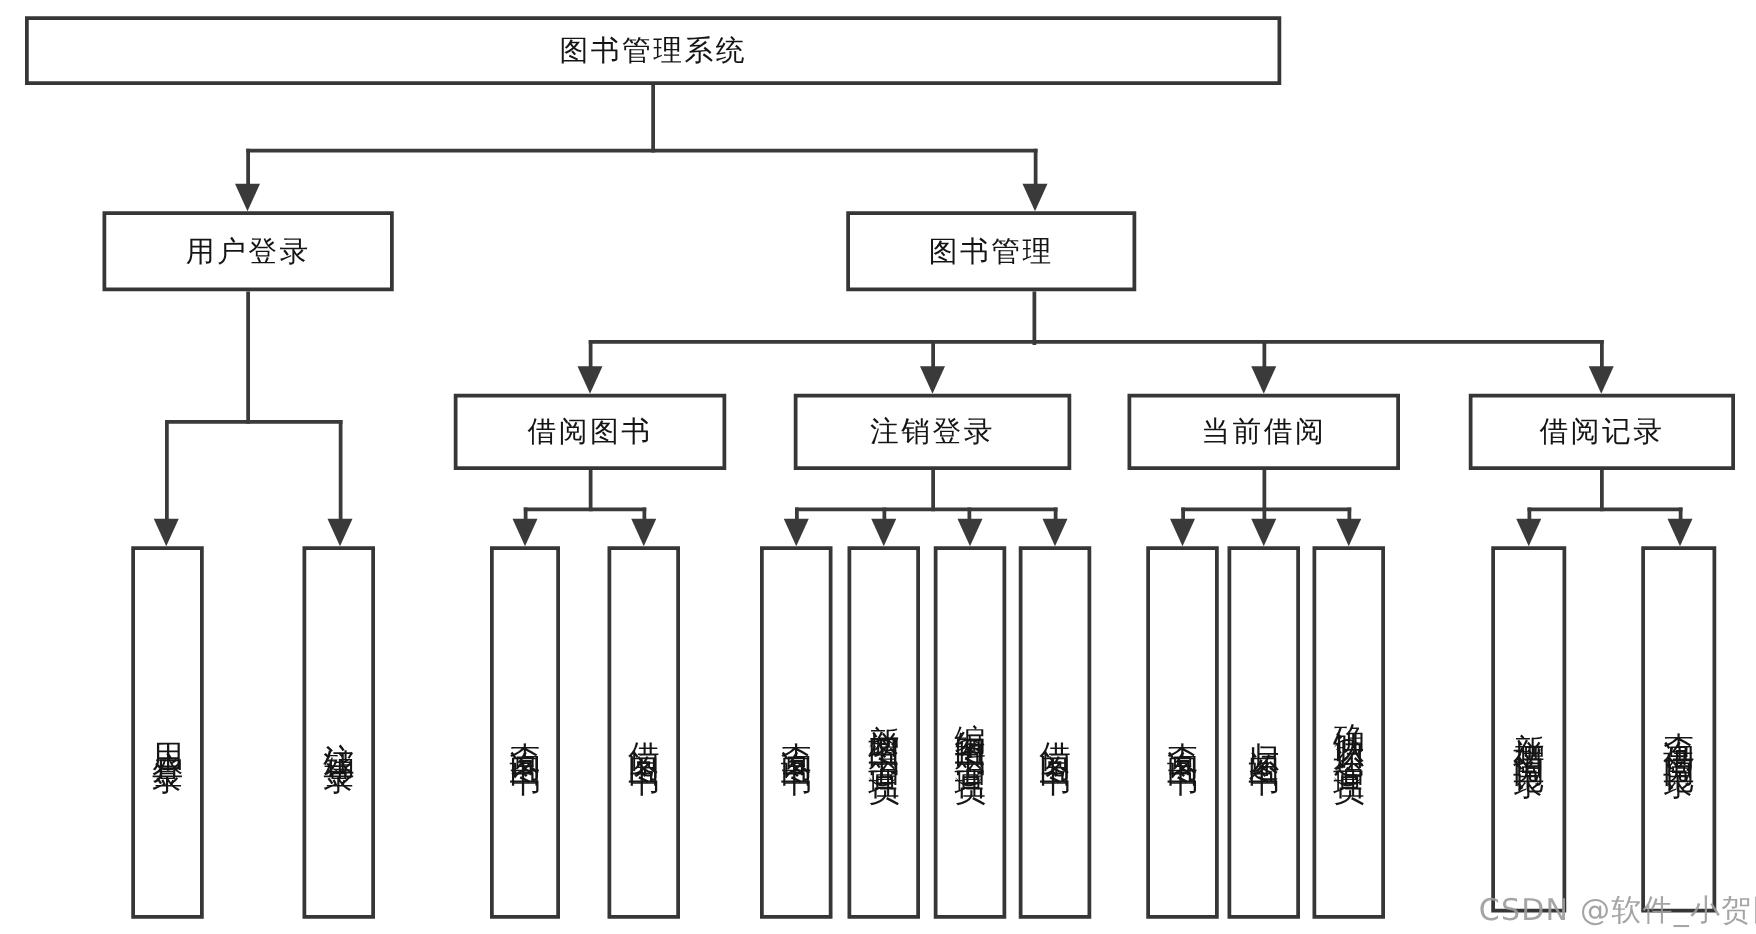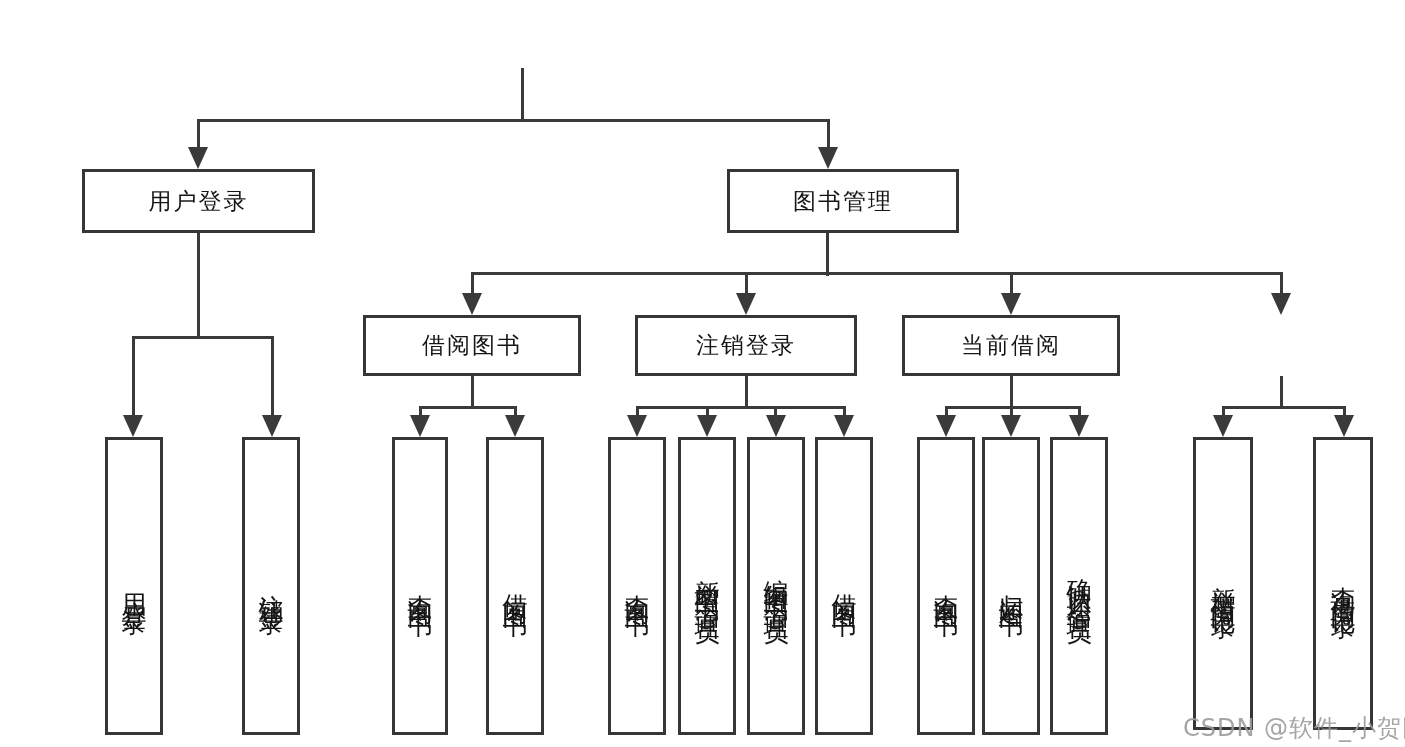--- a/index.html
+++ b/index.html
@@ -26,30 +26,31 @@
   .watermark{
     position:absolute;left:1183px;top:712px;z-index:5;
     font-size:24px;letter-spacing:1px;color:#9c9c9c;opacity:.9;white-space:nowrap;
   }
 </style>
 </head>
 <body>
 
 <div class="canvas">
 
+  <div class="box" style="left:20px;top:13px;width:1005px;height:55px">图书管理系统</div>
 
   <div class="vline" style="left:521px;top:68px;height:54px"></div>
   <div class="hline" style="left:197px;top:119px;width:633px"></div>
   <div class="vline" style="left:197px;top:119px;height:31px"></div>
   <div class="arrow" style="left:188px;top:147px"></div>
   <div class="vline" style="left:827px;top:119px;height:31px"></div>
   <div class="arrow" style="left:818px;top:147px"></div>
 
   <div class="box" style="left:82px;top:169px;width:233px;height:64px">用户登录</div>
-  <div class="box" style="left:727px;top:169px;width:232px;height:64px">图书管理</div>
+  <div class="box" style="left:677px;top:169px;width:232px;height:64px">图书管理</div>
 
   <div class="vline" style="left:197px;top:233px;height:106px"></div>
   <div class="hline" style="left:132px;top:336px;width:142px"></div>
   <div class="vline" style="left:132px;top:336px;height:84px"></div>
   <div class="arrow" style="left:123px;top:415px"></div>
   <div class="vline" style="left:271px;top:336px;height:84px"></div>
   <div class="arrow" style="left:262px;top:415px"></div>
 
   <div class="vline" style="left:826px;top:233px;height:43px"></div>
   <div class="hline" style="left:471px;top:272px;width:812px"></div>
@@ -58,20 +59,21 @@
   <div class="vline" style="left:745px;top:272px;height:24px"></div>
   <div class="arrow" style="left:736px;top:293px"></div>
   <div class="vline" style="left:1010px;top:272px;height:24px"></div>
   <div class="arrow" style="left:1001px;top:293px"></div>
   <div class="vline" style="left:1280px;top:272px;height:24px"></div>
   <div class="arrow" style="left:1271px;top:293px"></div>
 
   <div class="box" style="left:363px;top:315px;width:218px;height:61px">借阅图书</div>
   <div class="box" style="left:635px;top:315px;width:222px;height:61px">注销登录</div>
   <div class="box" style="left:902px;top:315px;width:218px;height:61px">当前借阅</div>
+  <div class="box" style="left:1175px;top:315px;width:213px;height:61px">借阅记录</div>
 
   <div class="vline" style="left:471px;top:376px;height:33px"></div>
   <div class="hline" style="left:419px;top:406px;width:98px"></div>
   <div class="vline" style="left:419px;top:406px;height:14px"></div>
   <div class="arrow" style="left:410px;top:415px"></div>
   <div class="vline" style="left:514px;top:406px;height:14px"></div>
   <div class="arrow" style="left:505px;top:415px"></div>
 
   <div class="vline" style="left:745px;top:376px;height:33px"></div>
   <div class="hline" style="left:636px;top:406px;width:210px"></div>

